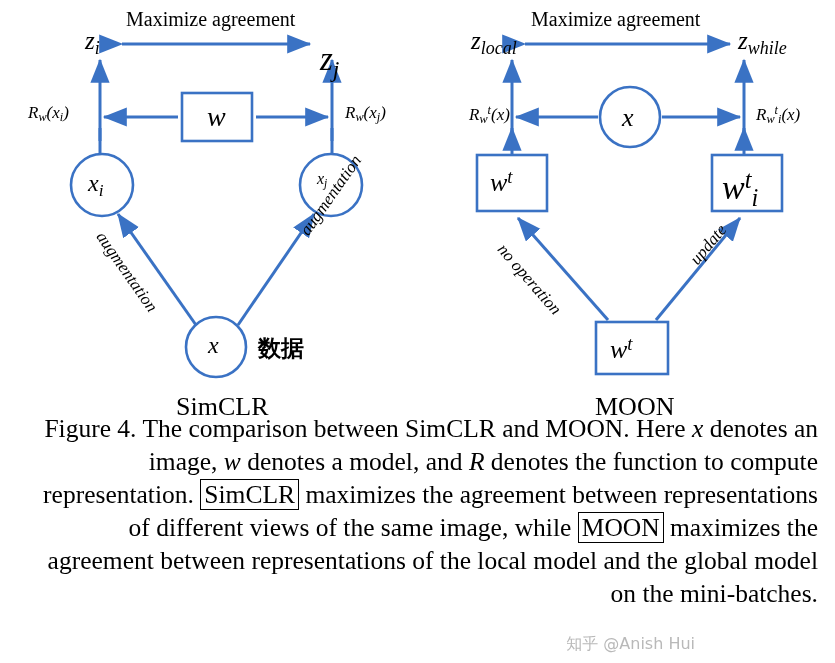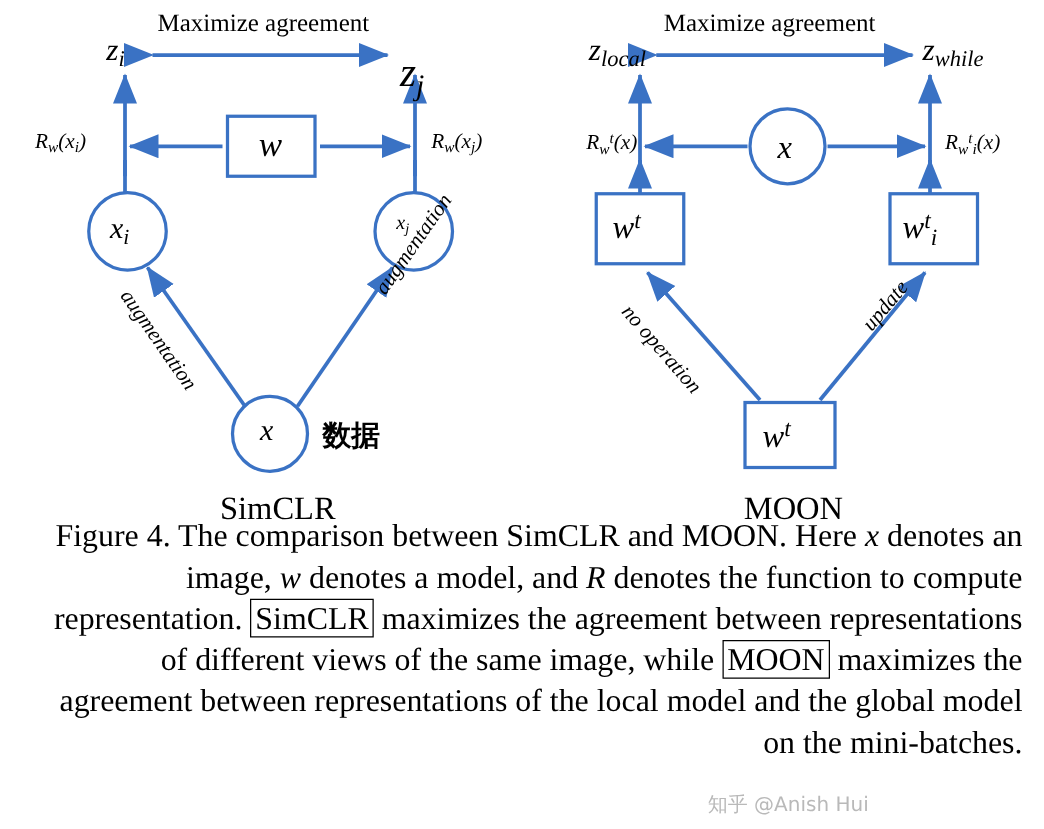--- a/index.html
+++ b/index.html
@@ -142,21 +142,21 @@
 
   <div class="lbl italic" style="left:471px; top:27px; font-size:25px;"><span>z</span><span class="sub">local</span></div>
   <div class="lbl italic" style="left:738px; top:27px; font-size:25px;"><span>z</span><span class="sub">while</span></div>
 
   <div class="lbl italic" style="left:440px; top:103px; font-size:17px;margin-left:29px;"><span>R</span><span class="sub">w</span><span class="sup">t</span><span>(x)</span></div>
   <div class="lbl italic" style="left:756px; top:103px; font-size:17px;text-align:center;"><span>R</span><span class="sub">w</span><span class="sup">t</span><span class="sub">i</span><span>(x)</span></div>
 
   <div class="lbl italic" style="left:622px; top:103px; font-size:26px;">x</div>
 
   <div class="lbl italic" style="left:490px; top:166px; font-size:26px;"><span>w</span><span class="sup">t</span></div>
-  <div class="lbl italic" style="left:722px; top:166px; font-size:26px;"><span>w</span><span class="sup">t</span><span class="sub">i</span></div>
+  <div class="lbl italic" style="left:722px; top:166px; font-size:34px;"><span>w</span><span class="sup">t</span><span class="sub">i</span></div>
 
   <div class="lbl italic" style="left:508px; top:240px; font-size:17px; transform:rotate(49deg); transform-origin: left top;">no operation</div>
   <div class="lbl italic" style="left:686px; top:256px; font-size:17px; transform:rotate(-50deg); transform-origin: left top;">update</div>
 
   <div class="lbl italic" style="left:610px; top:333px; font-size:26px;"><span>w</span><span class="sup">t</span></div>
 
   <div class="lbl" style="left:595px; top:392px; font-size:26px;">MOON</div>
 
   <div class="caption"><span>Figure 4. The comparison between SimCLR and MOON. Here </span><span class="italic">x</span><span> denotes an image, </span><span class="italic">w</span><span> denotes a model, and </span><span class="italic">R</span><span> denotes the function to compute representation. </span><span class="boxed">SimCLR</span><span> maximizes the agreement between representations of different views of the same image, while </span><span class="boxed">MOON</span><span> maximizes the agreement between representations of the local model and the global model on the mini-batches.</span></div>
 

